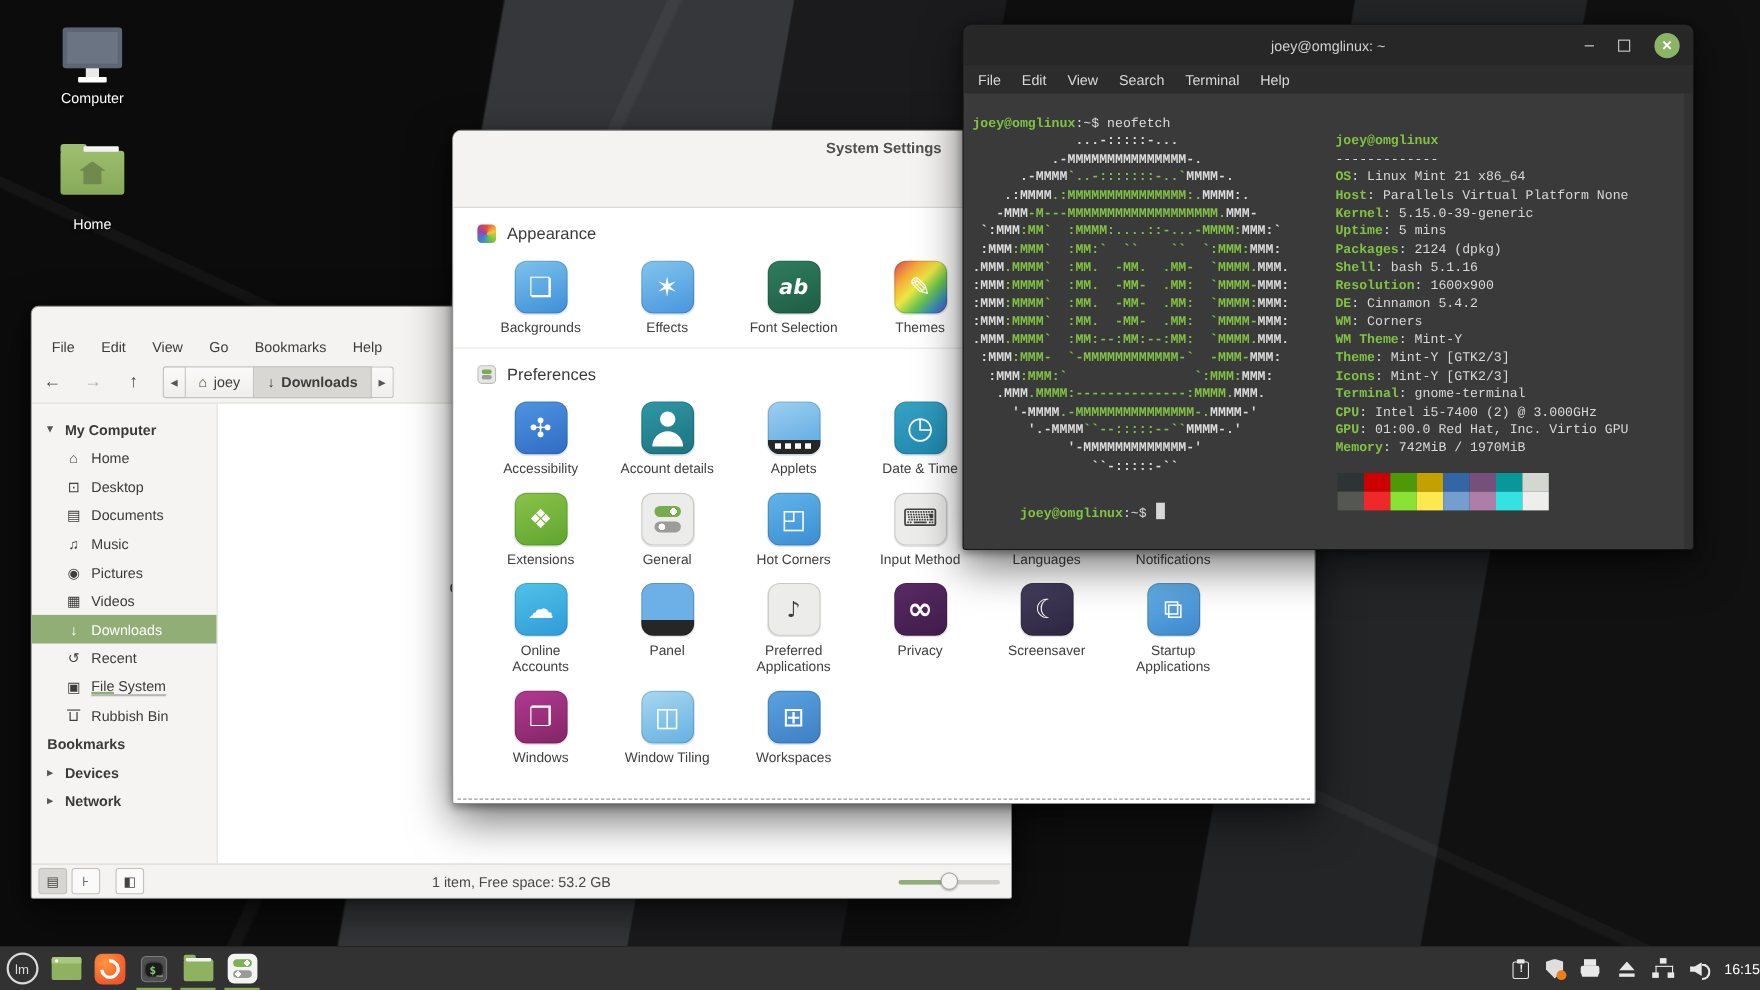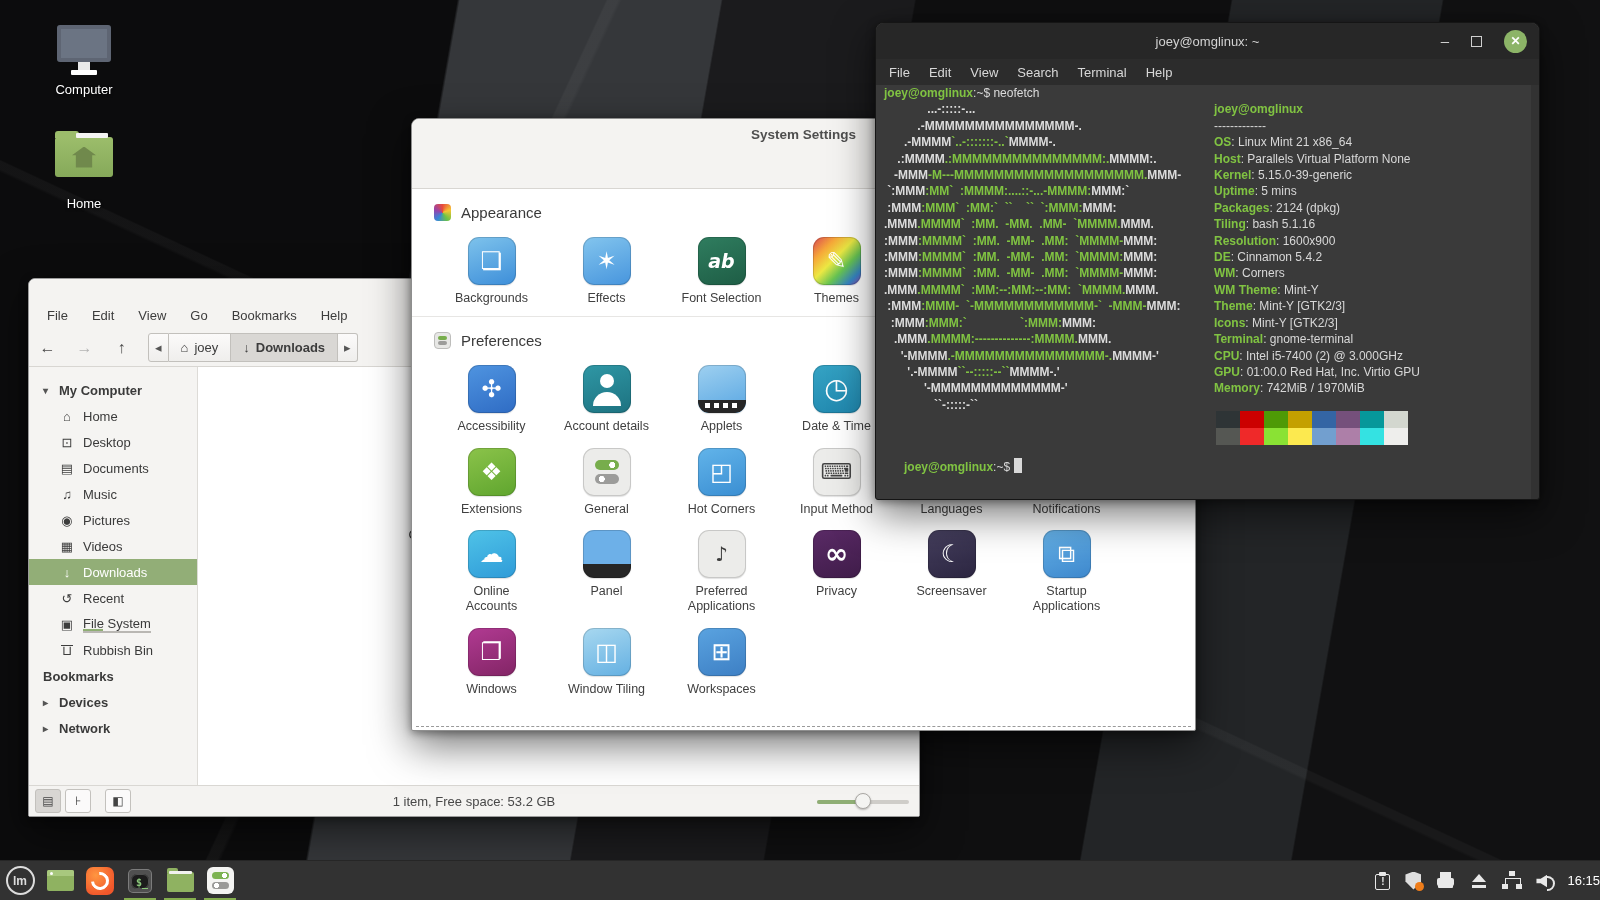--- a/index.html
+++ b/index.html
@@ -148,22 +148,22 @@
   .t-titlebar { height:36px; background:#272727; border-radius:8px 8px 0 0; position:relative;
                 display:flex; align-items:center; justify-content:center; }
   .t-title { color:#d2d2d2; font-size:13px; }
   .t-controls { position:absolute; right:12px; top:0; height:36px; display:flex; align-items:center; gap:22px; }
   .tc-min { color:#cfcfcf; font-size:15px; line-height:10px; }
   .tc-max { width:11px; height:11px; border:1.5px solid #cfcfcf; }
   .tc-close { width:23px; height:23px; border-radius:50%; background:#8cb467; color:#fff; font-size:12px;
               font-weight:bold; display:flex; align-items:center; justify-content:center; }
   .t-menubar { height:26px; background:#2c2c2c; display:flex; align-items:center; gap:19px; padding-left:13px;
                font-size:13px; color:#d8d8d8; }
-  .t-body { flex:1; position:relative; font-family:Liberation Sans, sans-serif; font-size:12px;
-            line-height:16.4px; color:#d8d8d8; padding:0 0 0 8px; overflow:hidden; }
+  .t-body { flex:1; position:relative; font-family:Liberation Mono, monospace; font-size:12px;
+            line-height:16.4px; color:#d8d8d8; padding:19px 0 0 8px; overflow:hidden; }
   .t-scroll { position:absolute; top:0; right:0; bottom:0; width:8px; background:rgba(0,0,0,.12); }
   .c-w { color:#dcdcdc; } .c-g { color:#80c342; }
   .p-user { color:#80c342; font-weight:bold; }
   .p-rest { color:#d8d8d8; }
   .term-cols { display:flex; align-items:flex-start; }
   #nf-ascii { width:312px; flex:none; font-weight:bold; white-space:pre; }
   .a-line { white-space:pre; }
   #nf-info { margin-left:18px; }
   .nf-line { white-space:pre; }
   .nf-k { color:#80c342; font-weight:bold; }
@@ -173,21 +173,21 @@
   .sw { width:24px; height:17px; display:inline-block; }
   .term-prompt2 { position:absolute; left:8px; bottom:7px; white-space:pre; }
   .cursor { display:inline-block; width:8px; height:15px; background:#d8d8d8; vertical-align:-2px; margin-left:1px; }
 
   
   .panel { position:absolute; left:0; bottom:0; width:1600px; height:40px; background:#323232;
            border-top:1px solid #262626; z-index:50; display:flex; align-items:center; }
   .lnch { width:40px; height:40px; display:flex; align-items:center; justify-content:center; position:relative; }
   .open-bar { position:absolute; bottom:0; left:4px; right:4px; height:3px; background:#84ad4e; }
   .l-menu { width:29px; height:29px; border:2px solid #dcdcdc; border-radius:50%; color:#dcdcdc;
-            font-size:12px; font-weight:bold; display:flex; align-items:center; justify-content:center; font-style:normal; }
+            font-size:12px; font-weight:normal; display:flex; align-items:center; justify-content:center; font-style:normal; }
   .l-desk { width:27px; height:21px; background:#8fb261; border-radius:2px; position:relative; }
   .l-desk::before { content:""; position:absolute; top:0; left:0; right:0; height:6px; background:#a8c87e; border-radius:2px 2px 0 0; }
   .l-desk::after { content:""; position:absolute; top:2px; left:3px; width:3px; height:3px; background:#fff; border-radius:50%; }
   .l-ffx { width:28px; height:28px; border-radius:7px; background:radial-gradient(circle at 35% 30%,#ff9640,#f1572b 75%); position:relative; }
   .l-ffx::before { content:""; position:absolute; inset:5px; border:3px solid #fff; border-radius:50%; border-left-color:transparent; transform:rotate(40deg); }
   .l-active { background:rgba(255,255,255,.15); border-radius:5px; padding:3px; box-shadow:inset 0 0 0 1px rgba(255,255,255,.25); }
   .l-term { width:27px; height:27px; background:#1c1c1c; border:1px solid #4f4f4f; border-radius:6px;
             color:#8ac77a; font-size:10px; font-weight:bold; padding:2px 0 0 4px; font-style:normal; font-family:"DejaVu Sans Mono",monospace; }
   .l-files { width:27px; height:20px; background:#8fb261; border-radius:2px; position:relative; margin-top:3px; }
   .l-files::before { content:""; position:absolute; top:-4px; left:0; width:11px; height:5px; background:#8fb261; border-radius:2px 2px 0 0; }
@@ -534,21 +534,21 @@
       <div id="nf-ascii"><div class="a-line"><span class="c-w">             ...-:::::-...</span></div><div class="a-line"><span class="c-w">          .-MMMMMMMMMMMMMMM-.</span></div><div class="a-line"><span class="c-w">      .-MMMM</span><span class="c-g">`..-:::::::-..`</span><span class="c-w">MMMM-.</span></div><div class="a-line"><span class="c-w">    .:MMMM</span><span class="c-g">.:MMMMMMMMMMMMMMM:.</span><span class="c-w">MMMM:.</span></div><div class="a-line"><span class="c-w">   -MMM</span><span class="c-g">-M---MMMMMMMMMMMMMMMMMMM.</span><span class="c-w">MMM-</span></div><div class="a-line"><span class="c-w"> `:MMM</span><span class="c-g">:MM`  :MMMM:....::-...-MMMM:</span><span class="c-w">MMM:`</span></div><div class="a-line"><span class="c-w"> :MMM</span><span class="c-g">:MMM`  :MM:`  ``    ``  `:MMM:</span><span class="c-w">MMM:</span></div><div class="a-line"><span class="c-w">.MMM</span><span class="c-g">.MMMM`  :MM.  -MM.  .MM-  `MMMM.</span><span class="c-w">MMM.</span></div><div class="a-line"><span class="c-w">:MMM</span><span class="c-g">:MMMM`  :MM.  -MM-  .MM:  `MMMM-</span><span class="c-w">MMM:</span></div><div class="a-line"><span class="c-w">:MMM</span><span class="c-g">:MMMM`  :MM.  -MM-  .MM:  `MMMM:</span><span class="c-w">MMM:</span></div><div class="a-line"><span class="c-w">:MMM</span><span class="c-g">:MMMM`  :MM.  -MM-  .MM:  `MMMM-</span><span class="c-w">MMM:</span></div><div class="a-line"><span class="c-w">.MMM</span><span class="c-g">.MMMM`  :MM:--:MM:--:MM:  `MMMM.</span><span class="c-w">MMM.</span></div><div class="a-line"><span class="c-w"> :MMM</span><span class="c-g">:MMM-  `-MMMMMMMMMMMM-`  -MMM-</span><span class="c-w">MMM:</span></div><div class="a-line"><span class="c-w">  :MMM</span><span class="c-g">:MMM:`                `:MMM:</span><span class="c-w">MMM:</span></div><div class="a-line"><span class="c-w">   .MMM</span><span class="c-g">.MMMM:--------------:MMMM.</span><span class="c-w">MMM.</span></div><div class="a-line"><span class="c-w">     '-MMMM</span><span class="c-g">.-MMMMMMMMMMMMMMM-.</span><span class="c-w">MMMM-'</span></div><div class="a-line"><span class="c-w">       '.-MMMM</span><span class="c-g">``--:::::--``</span><span class="c-w">MMMM-.'</span></div><div class="a-line"><span class="c-w">            '-MMMMMMMMMMMMM-'</span></div><div class="a-line"><span class="c-w">               ``-:::::-``</span></div></div>
       <div>
         <div id="nf-info">
             <div class="nf-line"><span class="nf-k">joey@omglinux</span></div>
             <div class="nf-line">-------------</div>
             <div class="nf-line"><span class="nf-k">OS</span><span class="nf-v">: Linux Mint 21 x86_64</span></div>
             <div class="nf-line"><span class="nf-k">Host</span><span class="nf-v">: Parallels Virtual Platform None</span></div>
             <div class="nf-line"><span class="nf-k">Kernel</span><span class="nf-v">: 5.15.0-39-generic</span></div>
             <div class="nf-line"><span class="nf-k">Uptime</span><span class="nf-v">: 5 mins</span></div>
             <div class="nf-line"><span class="nf-k">Packages</span><span class="nf-v">: 2124 (dpkg)</span></div>
-            <div class="nf-line"><span class="nf-k">Tiling</span><span class="nf-v">: bash 5.1.16</span></div>
+            <div class="nf-line"><span class="nf-k">Shell</span><span class="nf-v">: bash 5.1.16</span></div>
             <div class="nf-line"><span class="nf-k">Resolution</span><span class="nf-v">: 1600x900</span></div>
             <div class="nf-line"><span class="nf-k">DE</span><span class="nf-v">: Cinnamon 5.4.2</span></div>
             <div class="nf-line"><span class="nf-k">WM</span><span class="nf-v">: Corners</span></div>
             <div class="nf-line"><span class="nf-k">WM Theme</span><span class="nf-v">: Mint-Y</span></div>
             <div class="nf-line"><span class="nf-k">Theme</span><span class="nf-v">: Mint-Y [GTK2/3]</span></div>
             <div class="nf-line"><span class="nf-k">Icons</span><span class="nf-v">: Mint-Y [GTK2/3]</span></div>
             <div class="nf-line"><span class="nf-k">Terminal</span><span class="nf-v">: gnome-terminal</span></div>
             <div class="nf-line"><span class="nf-k">CPU</span><span class="nf-v">: Intel i5-7400 (2) @ 3.000GHz</span></div>
             <div class="nf-line"><span class="nf-k">GPU</span><span class="nf-v">: 01:00.0 Red Hat, Inc. Virtio GPU</span></div>
             <div class="nf-line"><span class="nf-k">Memory</span><span class="nf-v">: 742MiB / 1970MiB</span></div>

